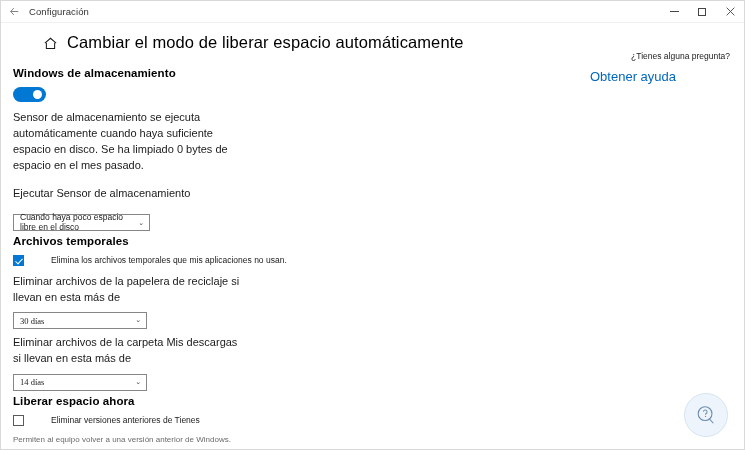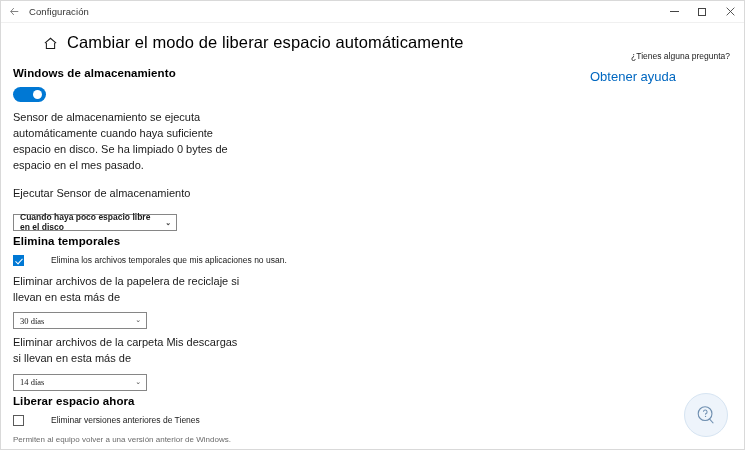--- a/index.html
+++ b/index.html
@@ -182,21 +182,21 @@
     display: inline-flex;
     align-items: center;
     justify-content: space-between;
     padding: 0 5px 0 6px;
     box-sizing: border-box;
     font-size: 8.5px;
     color: #1a1a1a;
     cursor: pointer;
     margin-bottom: 4px;
   }
-  .combo.w-wide { width: 164px; font-weight: bold; }
+  .combo.w-wide { width: 137px; }
   .combo.w-narrow { width: 134px; font-family: Liberation Serif, serif; }
   .combo .chev {
     font-size: 7px;
     color: #444444;
     margin-left: 6px;
     line-height: 1;
   }
 
   
   .check-row {
@@ -318,21 +318,21 @@
 
       <p class="desc">Sensor de almacenamiento se ejecuta automáticamente cuando haya suficiente espacio en disco. Se ha limpiado 0 bytes de espacio en el mes pasado.</p>
 
       <div class="field-label">Ejecutar Sensor de almacenamiento</div>
       <div class="combo w-wide">
         <span>Cuando haya poco espacio libre en el disco</span>
         <span class="chev">⌄</span>
       </div>
 
       
-      <h2 class="section sec-gap">Elimina temporales</h2>
+      <h2 class="section sec-gap">Archivos temporales</h2>
 
       <div class="check-row">
         <div class="cb checked"></div>
         <div class="cb-label">Elimina los archivos temporales que mis aplicaciones no usan.</div>
       </div>
 
       <div class="field-label">Eliminar archivos de la papelera de reciclaje si llevan en esta más de</div>
       <div class="combo w-narrow">
         <span>30 días</span>
         <span class="chev">⌄</span>

